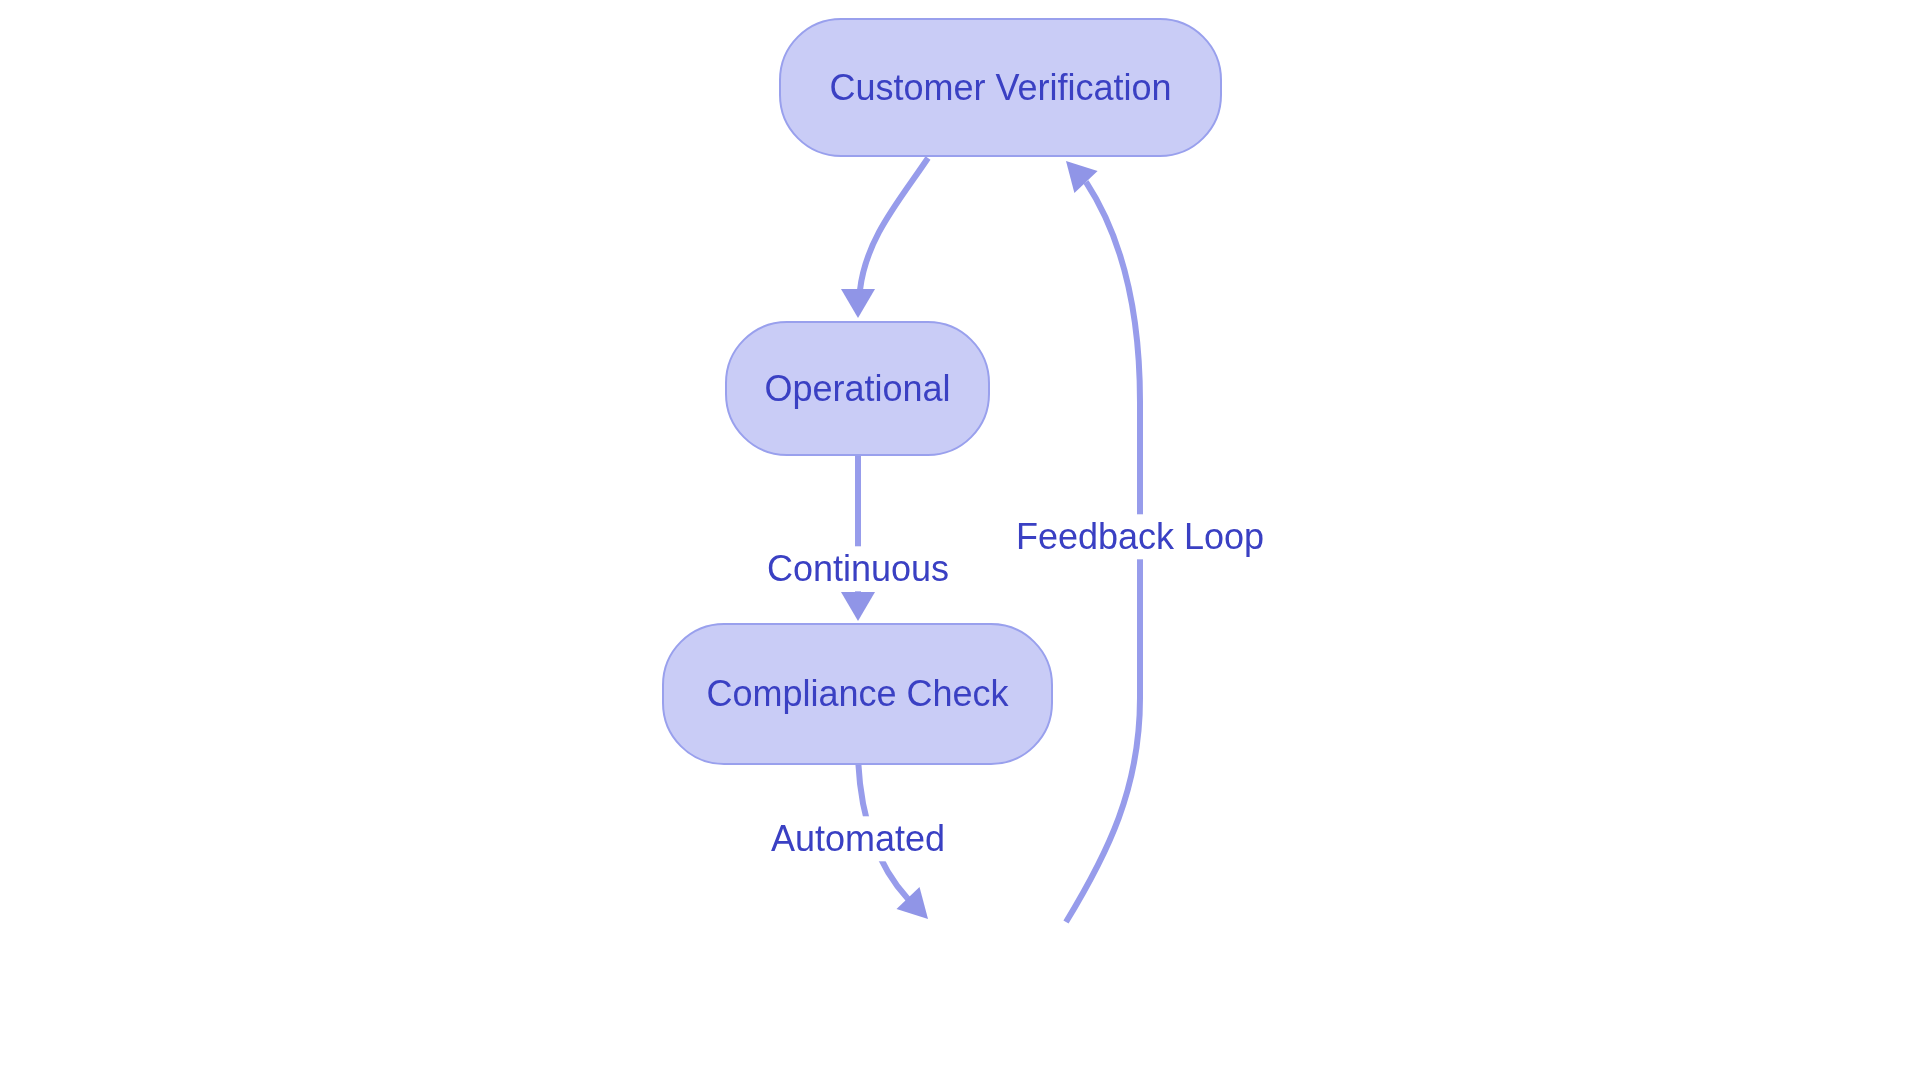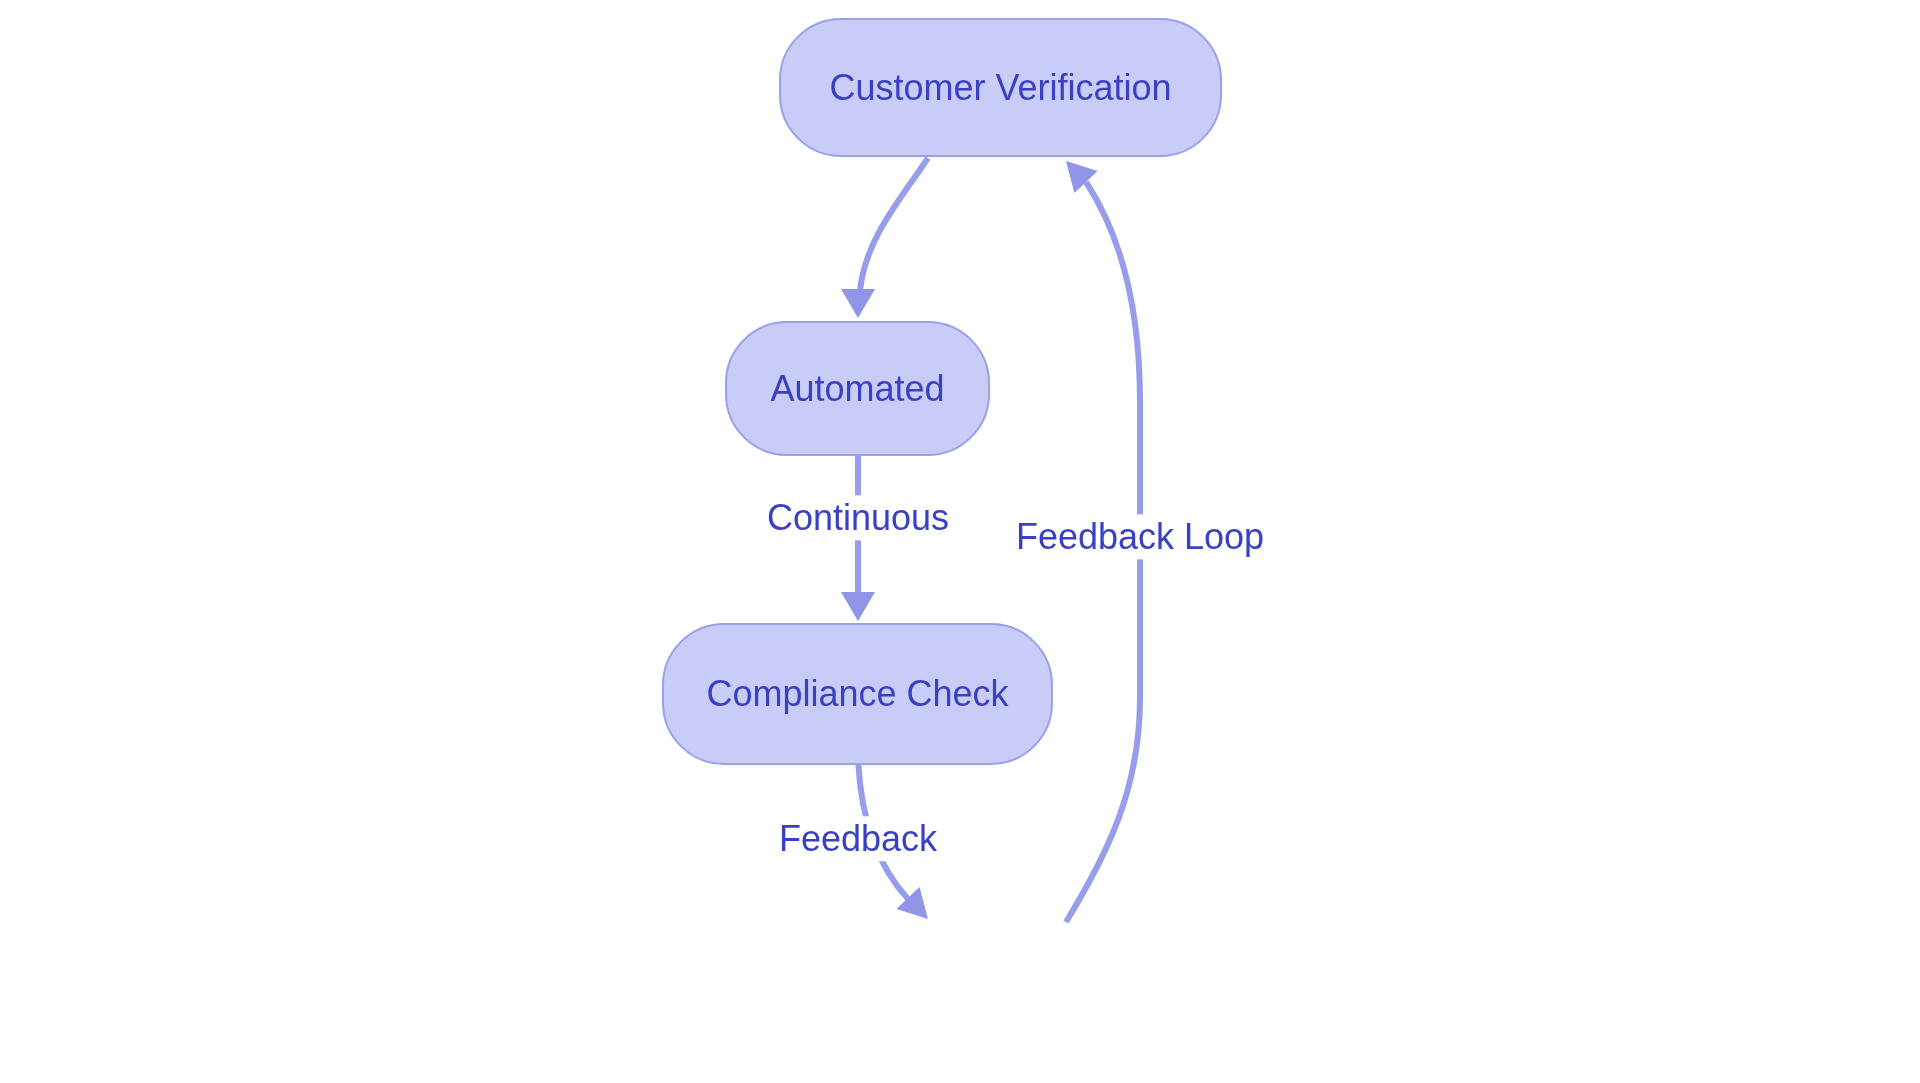--- a/index.html
+++ b/index.html
@@ -57,21 +57,21 @@
     text-align: center;
     box-sizing: border-box;
     white-space: nowrap;
     z-index: 3;
   }
   .node-customer-verification { left: 779px; top: 18px;  width: 443px; height: 139px; }
   .node-monitoring            { left: 725px; top: 321px; width: 265px; height: 135px; }
   .node-compliance-check      { left: 662px; top: 623px; width: 391px; height: 142px; }
   .node-operational-efficiency{ left: 778px; top: 923px; width: 447px; height: 137px; }
   .label-automated     { left: 858px;  top: 238px; }
-  .label-continuous    { left: 858px;  top: 518px; }
+  .label-continuous    { left: 858px;  top: 569px; }
   .label-enhances      { left: 858px;  top: 839px; }
   .label-feedback-loop { left: 1140px; top: 537px; }
 </style>
 </head>
 <body>
 
 <div class="canvas">
 
   <svg class="edges-svg" viewBox="0 0 1920 1083" xmlns="http://www.w3.org/2000/svg">
 
@@ -82,29 +82,29 @@
     <polygon class="arrowhead" points="858,621 841,592 875,592"></polygon>
 
     <path class="edge-path" d="M 858,757 C 860,810 874,862 908,899"></path>
     <polygon class="arrowhead" points="928,919 896.5,909 919.5,887"></polygon>
 
     <path class="edge-path" d="M 1066,922 C 1108,853 1140,788 1140,698 L 1140,402 C 1140,312 1122,237 1086,182"></path>
     <polygon class="arrowhead" points="1066,161 1097.6,171 1074.4,193"></polygon>
   </svg>
 
   <div class="edge-label label-continuous">Continuous</div>
-  <div class="edge-label label-enhances">Feedback</div>
+  <div class="edge-label label-enhances">Automated</div>
   <div class="edge-label label-feedback-loop">Feedback Loop</div>
 
   <div class="node node-customer-verification">
     <span>Customer Verification</span>
   </div>
 
   <div class="node node-monitoring">
-    <span>Automated</span>
+    <span>Operational</span>
   </div>
 
   <div class="node node-compliance-check">
     <span>Compliance Check</span>
   </div>
 
 
 </div>
 
 </body></html>

